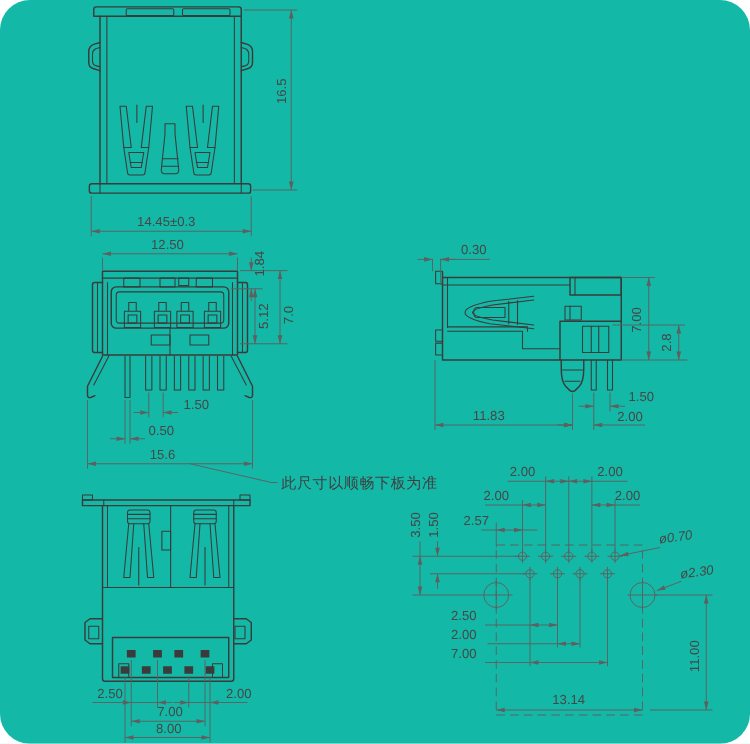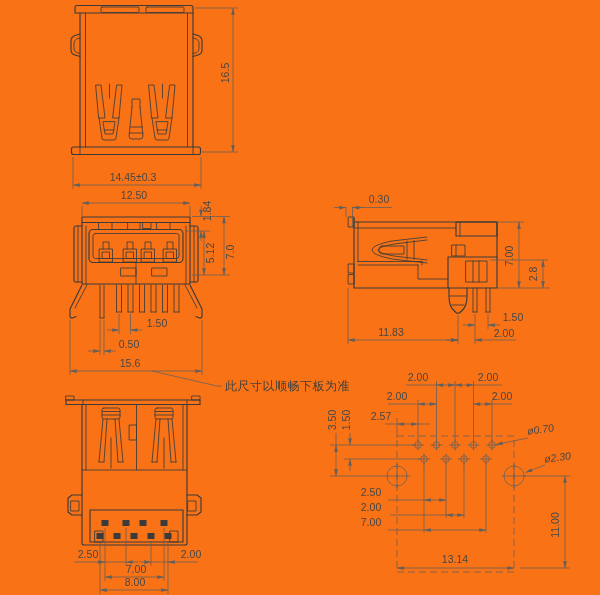--- a/index.html
+++ b/index.html
@@ -1,16 +1,16 @@
 <!DOCTYPE html>
 <html><head>
 <meta charset="utf-8">
 <style>
   html,body{margin:0;padding:0;background:#ffffff;}
-  .stage{width:600px;height:595px;background:#f97316;position:relative;font-family:"Liberation Sans",sans-serif;}
+  .stage{width:600px;height:595px;background:#14b8a6;position:relative;font-family:"Liberation Sans",sans-serif;border-radius:24px;}
   svg{display:block;}
   .o  {fill:none;stroke:#3b3b3b;stroke-width:1.15;stroke-linecap:round;stroke-linejoin:round;}
   .o2 {fill:none;stroke:#3b3b3b;stroke-width:0.85;stroke-linecap:round;stroke-linejoin:round;}
   .pad{fill:#3b3b3b;stroke:none;}
   .d  {fill:none;stroke:#5f5f5f;stroke-width:0.75;}
   .dash{stroke-dasharray:7 4;}
   text.dim{font-family:"Liberation Sans",sans-serif;font-size:10.5px;fill:#474747;}
   text.dim.it{font-style:italic;}
   text.note{font-family:"Liberation Sans",sans-serif;font-size:12px;fill:#3f3f3f;letter-spacing:0.5px;}
 </style>

